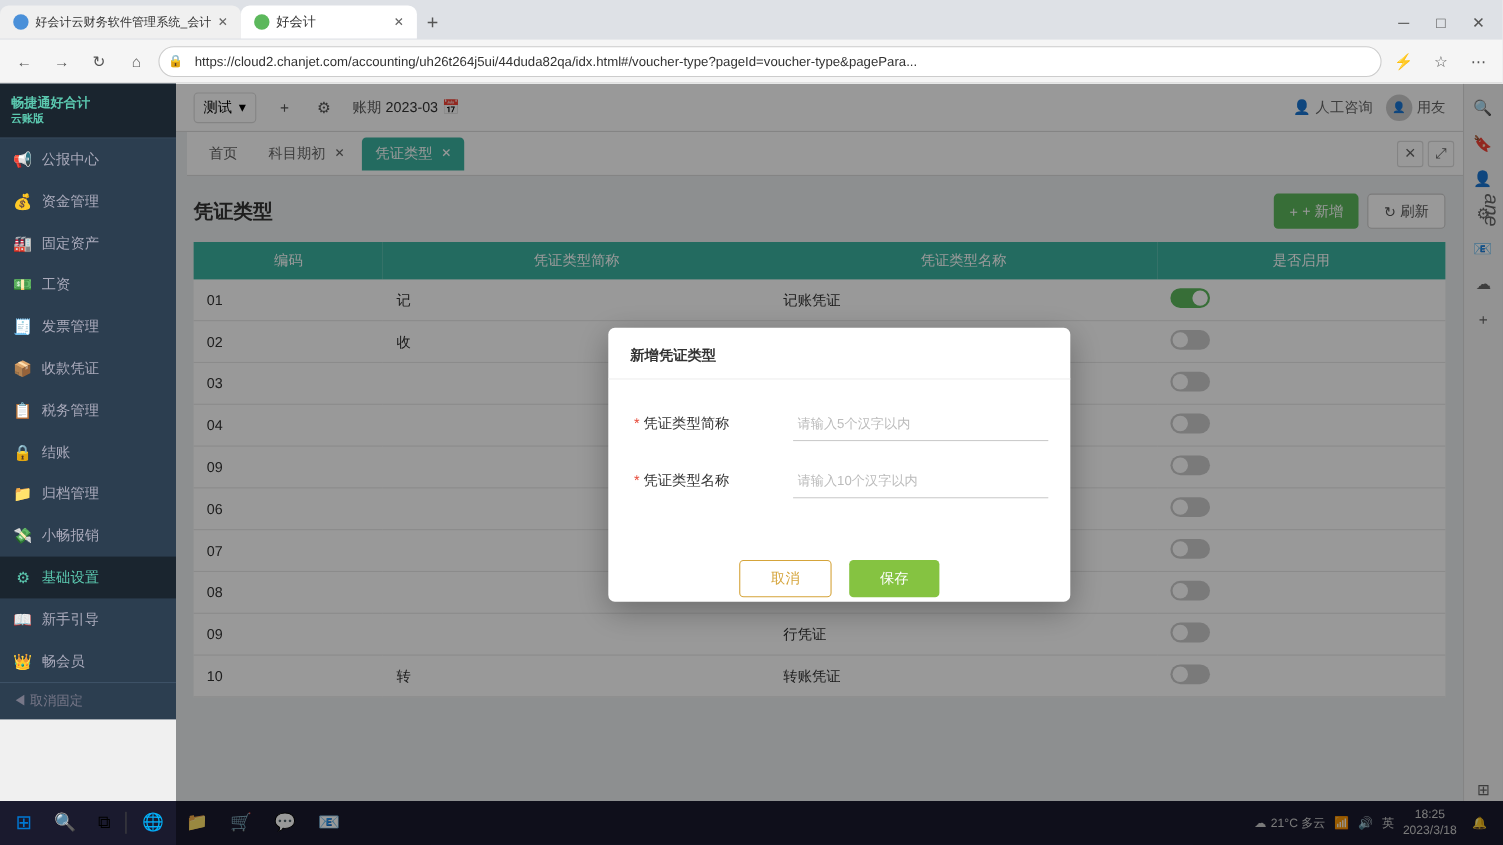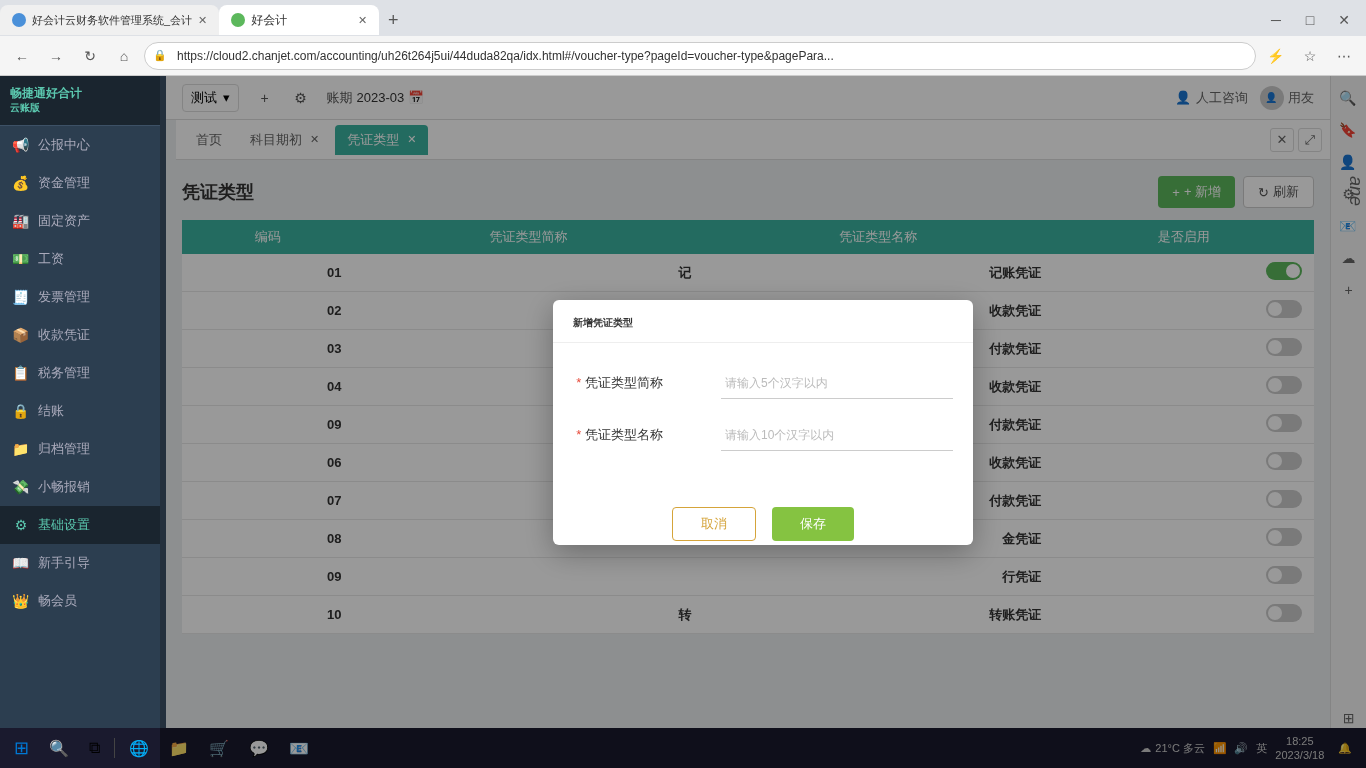--- a/index.html
+++ b/index.html
@@ -59,34 +59,34 @@
     
     .page-title-bar { display: flex; align-items: center; justify-content: space-between; margin-bottom: 12px; }
     .page-title { font-size: 18px; font-weight: bold; color: #333; }
     .page-actions { display: flex; gap: 8px; }
     .btn-primary { background: #5cb85c; color: #fff; border: none; padding: 6px 14px; border-radius: 4px; cursor: pointer; font-size: 13px; display: flex; align-items: center; gap: 4px; }
     .btn-default { background: #fff; color: #555; border: 1px solid #ccc; padding: 6px 14px; border-radius: 4px; cursor: pointer; font-size: 13px; display: flex; align-items: center; gap: 4px; }
 
     
     .data-table { width: 100%; border-collapse: collapse; background: #fff; }
     .data-table th { background: #3bb3a0; color: #fff; padding: 8px 12px; text-align: center; font-size: 13px; font-weight: normal; }
-    .data-table td { padding: 8px 12px; text-align: right; border-bottom: 1px solid #e8e8e8; color: #333; font-size: 13px; font-weight: bold; }
+    .data-table td { padding: 8px 12px; text-align: left; border-bottom: 1px solid #e8e8e8; color: #333; font-size: 13px; }
 
     
     .toggle { width: 36px; height: 18px; border-radius: 9px; display: inline-block; position: relative; cursor: pointer; }
     .toggle.on { background: #5cb85c; }
     .toggle.off { background: #ccc; }
     .toggle::after { content: ''; position: absolute; width: 14px; height: 14px; background: #fff; border-radius: 50%; top: 2px; transition: left 0.2s; }
     .toggle.on::after { left: 20px; }
     .toggle.off::after { left: 2px; }
 
     
     .modal-overlay { position: fixed; top: 76px; left: 160px; right: 0; bottom: 0; background: rgba(0,0,0,0.4); display: flex; align-items: center; justify-content: center; z-index: 1000; }
     .modal { background: #fff; border-radius: 6px; padding: 0; width: 420px; box-shadow: 0 8px 30px rgba(0,0,0,0.3); }
-    .modal-header { padding: 16px 20px 12px; font-size: 10px; font-weight: bold; color: #333; border-bottom: 1px solid #eee; }
+    .modal-header { padding: 16px 20px 12px; font-size: 13px; font-weight: bold; color: #333; border-bottom: 1px solid #eee; }
     .modal-body { padding: 24px 20px; }
     .form-row { display: flex; align-items: center; margin-bottom: 20px; }
     .form-label { width: 100px; text-align: right; font-size: 13px; color: #333; flex-shrink: 0; padding-right: 10px; }
     .form-label::before { content: '* '; color: #e74c3c; }
     .form-input { flex: 1; height: 32px; border: none; border-bottom: 1px solid #ccc; outline: none; font-size: 13px; color: #333; padding: 0 4px; margin-left: 48px; }
     .form-input::placeholder { color: #bbb; font-size: 12px; }
     .modal-footer { padding: 12px 20px 4px; display: flex; justify-content: center; gap: 16px; }
     .btn-cancel { background: #fff; color: #555; border: 1px solid #d5a43a; color: #d5a43a; padding: 7px 28px; border-radius: 4px; cursor: pointer; font-size: 13px; }
     .btn-save { background: #85c341; color: #fff; border: none; padding: 7px 28px; border-radius: 4px; cursor: pointer; font-size: 13px; }
 
@@ -134,21 +134,21 @@
       <span>https://cloud2.chanjet.com/accounting/uh26t264j5ui/44duda82qa/idx.html#/voucher-type?pageId=voucher-type&amp;pageParа...</span>
     </div>
     <div class="browser-btn">⚡</div>
     <div class="browser-btn">☆</div>
     <div class="browser-btn">⋯</div>
   </div>
 </div>
 
 <div class="app-container">
 
-  <div style="display:flex;">
+  <div style="display:flex;flex-direction:column;">
     <div class="sidebar">
       <div class="sidebar-header">
         <div>
           <div class="sidebar-logo">畅捷通好合计<br><span style="font-size:10px;color:#5bc8af;">云账版</span></div>
         </div>
       </div>
       <div class="sidebar-nav">
         <div class="sidebar-item">
           <span class="sidebar-item-icon">📢</span>
           <span>公报中心</span>

